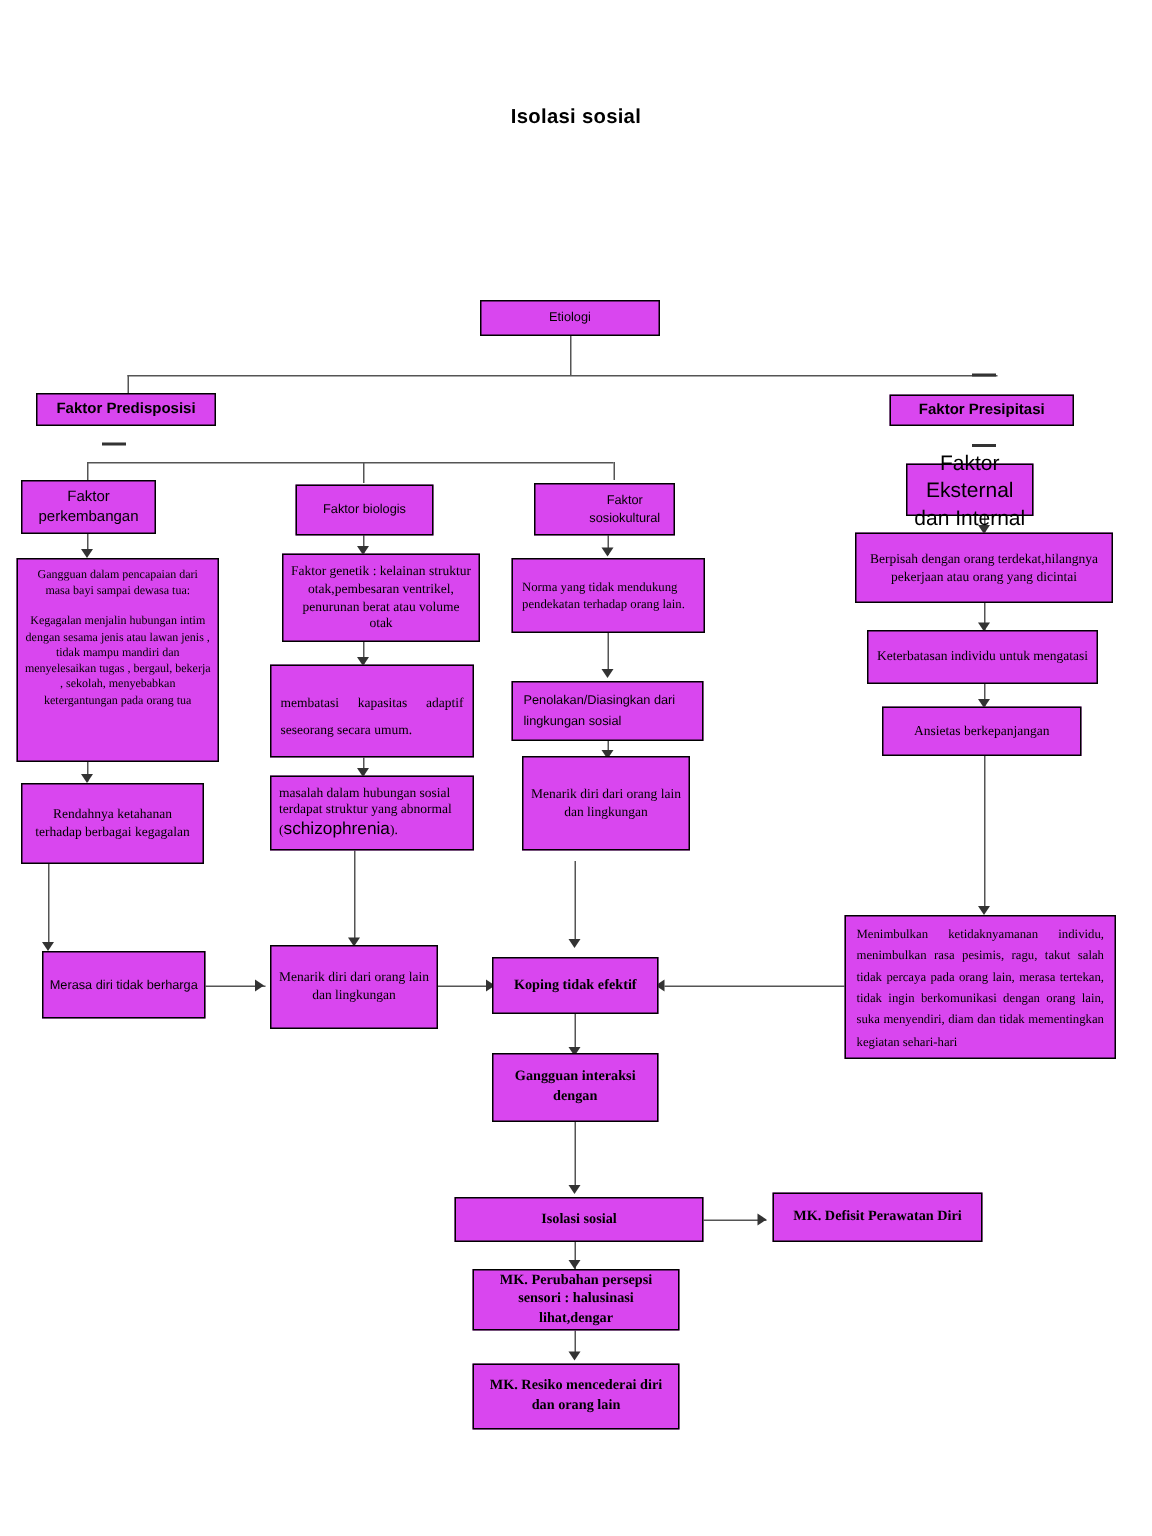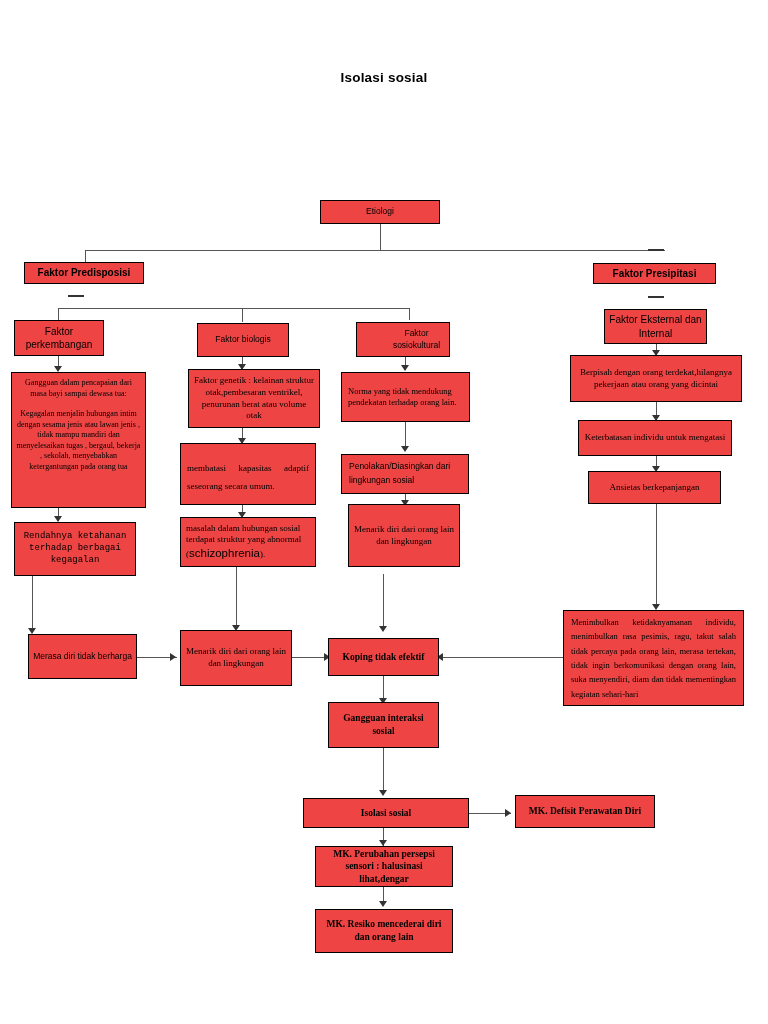--- a/index.html
+++ b/index.html
@@ -18,21 +18,21 @@
   #canvas {
     position: absolute;
     left: 0; top: 0;
     width: 768px;
     height: 1024px;
   }
   .node {
     position: absolute;
     box-sizing: border-box;
     border: 1px solid #000;
-    background: #ef4444;
+    background: #d946ef;
     display: flex;
     align-items: center;
     justify-content: center;
     text-align: center;
     line-height: 1.32;
     padding: 3px 4px;
     z-index: 5;
   }
   .node .txt { display: block; width: 100%; }
 
@@ -193,30 +193,30 @@
   </div>
 
   <div class="node sans" style="left:197px; top:323px; width:92px; height:34px; font-size:8.5px;">
     <span class="txt">Faktor biologis</span>
   </div>
 
   <div class="node sans" style="left:356px; top:322px; width:94px; height:35px; font-size:8.5px;padding-left:31px;">
     <span class="txt">Faktor sosiokultural</span>
   </div>
 
-  <div class="node sans" style="left:604px; top:309px; width:103px; height:35px; font-size:10px;">
+  <div class="node sans" style="left:604px; top:309px; width:85px; height:35px; font-size:14px;">
     <span class="txt">Faktor Eksternal dan Internal</span>
   </div>
 
   <div class="node serif" style="left:11px; top:372px; width:135px; height:136px; font-size:8px; flex-direction:column; justify-content:flex-start; padding-top:5px;">
     <span class="txt">Gangguan dalam pencapaian dari masa bayi sampai dewasa tua:</span>
     <span class="txt" style="margin-top:10px;">Kegagalan menjalin hubungan intim dengan sesama jenis atau lawan jenis , tidak mampu mandiri dan menyelesaikan tugas , bergaul, bekerja , sekolah, menyebabkan ketergantungan pada orang tua</span>
   </div>
 
-  <div class="node serif" style="left:14px; top:522px; width:122px; height:54px; font-size:9px;font-family:Liberation Mono, monospace;">
+  <div class="node serif" style="left:14px; top:522px; width:122px; height:54px; font-size:9px;">
     <span class="txt">Rendahnya ketahanan terhadap berbagai kegagalan</span>
   </div>
 
   <div class="node serif" style="left:188px; top:369px; width:132px; height:59px; font-size:9px;font-family:Liberation Serif, serif;">
     <span class="txt">Faktor genetik : kelainan struktur otak,pembesaran ventrikel, penurunan berat atau volume otak</span>
   </div>
 
   <div class="node serif justify-spread" style="left:180px; top:443px; width:136px; height:62px; font-size:9px; justify-content:flex-start; padding:6px 6px 0 6px; line-height:2.0;">
     <span class="txt">membatasi kapasitas adaptif seseorang secara umum.</span>
   </div>
@@ -261,21 +261,21 @@
 
   <div class="node serif" style="left:180px; top:630px; width:112px; height:56px; font-size:9px;">
     <span class="txt">Menarik diri dari orang lain dan lingkungan</span>
   </div>
 
   <div class="node serif bold" style="left:328px; top:638px; width:111px; height:38px; font-size:9.5px;">
     <span class="txt">Koping tidak efektif</span>
   </div>
 
   <div class="node serif bold" style="left:328px; top:702px; width:111px; height:46px; font-size:9.5px;">
-    <span class="txt">Gangguan interaksi sosial</span>
+    <span class="txt">Gangguan interaksi dengan</span>
   </div>
 
   <div class="node serif bold" style="left:303px; top:798px; width:166px; height:30px; font-size:9.5px;">
     <span class="txt">Isolasi sosial</span>
   </div>
 
   <div class="node serif bold" style="left:515px; top:795px; width:140px; height:33px; font-size:9.5px;">
     <span class="txt">MK.   Defisit Perawatan Diri</span>
   </div>
 

